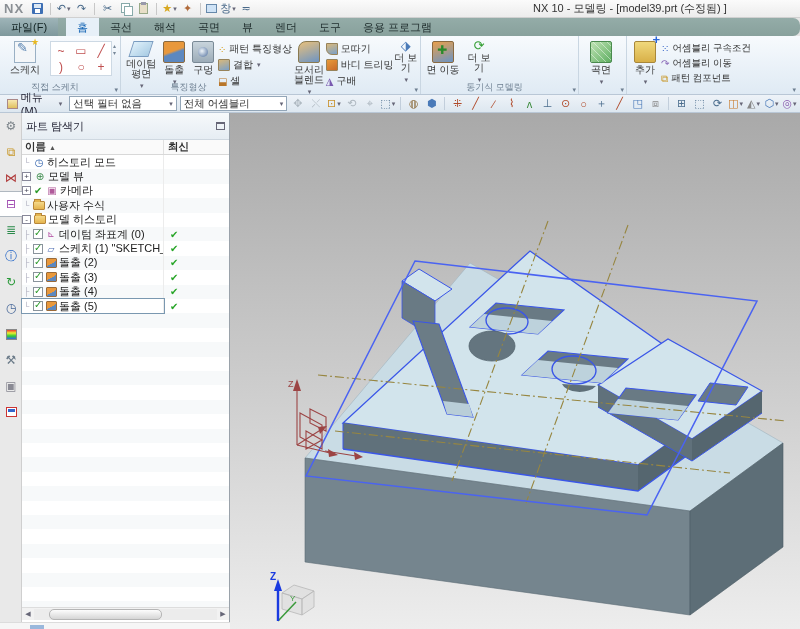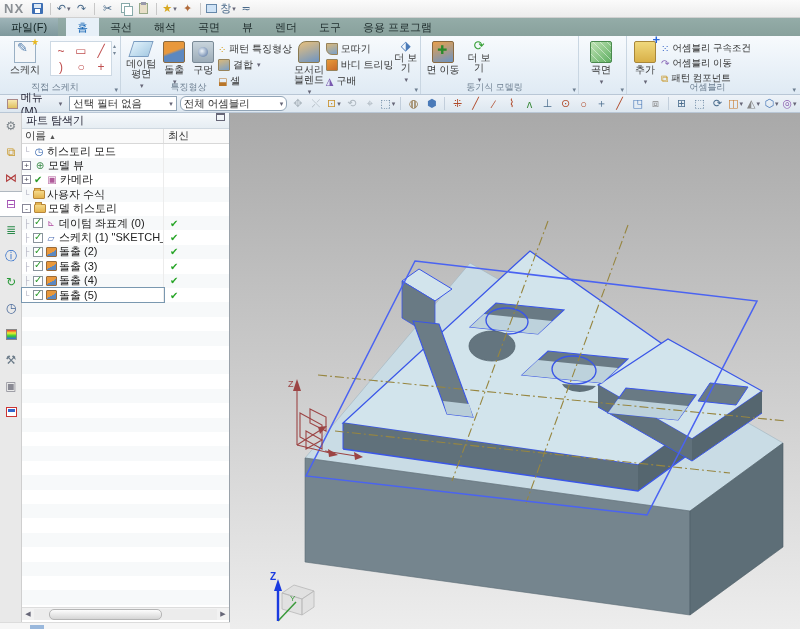--- a/index.html
+++ b/index.html
@@ -23,21 +23,21 @@
   .copy-ic { width:10px; height:11px; position:relative; }
   .copy-ic:before,.copy-ic:after { content:""; position:absolute; width:7px; height:8px; background:#fff; border:1px solid #8aa; }
   .copy-ic:before { left:0; top:0; } .copy-ic:after { left:3px; top:3px; }
   .paste-ic { width:9px; height:11px; background:#e8dfc8; border:1px solid #9a8; position:relative; }
   .paste-ic:before { content:""; position:absolute; left:1px; top:-2px; width:5px; height:3px; background:#99a; }
   .winframe-ic { width:11px; height:9px; border:1px solid #68a; background:#cfe3f6; }
   .title-text { position:absolute; left:470px; width:320px; text-align:center; font-size:11px; color:#333; }
 
   
   .tabstrip { position:absolute; left:0; top:18px; width:800px; height:18px;
-    background:linear-gradient(#94aca8,#88a19c); display:flex; align-items:stretch; }
+    background:linear-gradient(#94aca8,#88a19c); display:flex; align-items:stretch;border-radius:7px; }
   .tab { padding:0 11px; display:flex; align-items:center; font-size:11px; color:#1d2b2b; cursor:default; }
   .tab.file { background:linear-gradient(#9eb4b8,#7e989c); color:#122; margin-right:8px; }
   .tab.active { background:linear-gradient(#eef5fb,#dcea f5); background:#e7f0f8; color:#1464b4; }
 
   
   .ribbon { position:absolute; left:0; top:36px; width:800px; height:59px;
     background:linear-gradient(#f7fafd,#dfeaf4); border-bottom:1px solid #b9c7d6; display:flex; }
   .rgroup { position:relative; height:100%; padding:2px 2px 12px 2px; display:flex; align-items:flex-start; }
   .rgroup + .rgroup { border-left:1px solid #c9d6e2; }
   .glabel { position:absolute; left:0; right:10px; bottom:0px; text-align:center; font-size:9px; color:#6d7f91; }
@@ -72,40 +72,40 @@
   .pbtn { width:16px; height:15px; display:flex; align-items:center; justify-content:center; font-size:12px; color:#c05050; }
   .pscroll { display:flex; flex-direction:column; justify-content:space-between; font-size:6px; color:#789; padding:4px 1px; }
 
   
   .utilbar { position:absolute; left:0; top:95px; width:800px; height:18px;
     background:linear-gradient(#eef3f8,#dde7f0); border-bottom:1px solid #b9c7d6; display:flex; align-items:center; gap:3px; padding:0 3px; }
   .menubtn { display:flex; align-items:center; gap:3px; padding:0 4px; font-size:11px; color:#223; }
   .menubtn .mic { width:12px; height:10px; background:linear-gradient(#f8e8b0,#e0c060); border:1px solid #a88; }
   .dropdown { height:15px; background:#fff; border:1px solid #93a6b8; display:flex; align-items:center;
     font-size:10.5px; color:#333; padding:0 3px; justify-content:space-between; }
-  .dd-filter { width:118px; } .dd-scope { width:118px;border-radius:6px; }
+  .dd-filter { width:118px; } .dd-scope { width:118px; }
   .tbtn { height:15px; min-width:15px; display:inline-flex; align-items:center; justify-content:center;
     font-size:11px; color:#4c6e8e; }
   .tbtn.gray { color:#aeb8c0; }
   .tsep { width:1px; height:13px; background:#c2cedb; margin:0 2px; }
 
   
   .resbar { position:absolute; left:0; top:113px; width:22px; height:516px; background:#e9e9e9; border-right:1px solid #cfcfcf; }
   .ritem { width:22px; height:26px; display:flex; align-items:center; justify-content:center; font-size:12px; }
   .ritem.sel { background:#fff; border:1px solid #b0b8c0; border-left:none; width:23px; }
   .rainbow { width:11px; height:11px; background:linear-gradient(#e33,#ee3,#3c3,#36e); border:1px solid #888; }
   .touch-ic { width:11px; height:10px; border:1px solid #c33; background:#fff; position:relative; }
   .touch-ic:before { content:""; position:absolute; left:1px; top:1px; width:7px; height:3px; background:#36c; }
 
   
   .panel { position:absolute; left:22px; top:113px; width:208px; height:509px; background:#fff; border-right:1px solid #9aa2aa; }
-  .ptitle { height:16px; background:linear-gradient(#f6f9fb,#e6edf3); border-bottom:1px solid #cfd8e0;
-    display:flex; justify-content:space-between; padding:0 4px; font-size:11px; color:#223; }
+  .ptitle { height:27px; background:linear-gradient(#f6f9fb,#e6edf3); border-bottom:1px solid #cfd8e0;
+    display:flex; align-items:center; justify-content:space-between; padding:0 4px; font-size:11px; color:#223; }
   .pwin { width:9px; height:8px; border:1px solid #667; border-top-width:2px; }
-  .phead { height:15px; display:flex; border-bottom:1px solid #d8d8d8; background:#fafafa; font-size:10.5px; color:#333; }
+  .phead { height:15px; display:flex; border-bottom:1px solid #d8d8d8; background:#fafafa; font-size:10.5px; color:#333;font-weight:bold; }
   .phead .c1 { width:142px; padding-left:3px; display:flex; align-items:center; gap:3px; border-right:1px solid #e0e0e0; }
   .phead .c2 { flex:1; padding-left:4px; display:flex; align-items:center; }
   .sortmark { font-size:7px; color:#555; }
   .tree { position:relative; font-size:11px; color:#222;
     background:repeating-linear-gradient(#fff 0 14.4px,#f7f9fa 14.4px 28.8px); }
   .trow { height:14.4px; display:flex; align-items:center; position:relative; }
   .trow .name { display:flex; align-items:center; gap:2px; width:142px; overflow:hidden; white-space:nowrap; border-right:1px solid #ececec; height:100%; }
   .trow .stat { flex:1; padding-left:6px; color:#27a527; font-weight:bold; font-size:10px; }
   .guide { color:#aab; font-size:8px; width:9px; text-align:center; flex:none; }
   .expbox { width:9px; height:9px; border:1px solid #889; background:#fff; font-size:8px; line-height:7px; text-align:center; color:#445; flex:none; margin-right:1px; }
@@ -154,20 +154,21 @@
       <span class="qbtn">
           <span class="paste-ic"></span>
         </span>
       <span class="qsep"></span>
       <span class="qbtn" style="color:#d8a820;">★<span class="caret">▾</span></span>
       <span class="qbtn" style="color:#b06a3a;">✦</span>
       <span class="qsep"></span>
       <span class="qbtn"><span class="winframe-ic"></span>&nbsp;<span>창</span><span class="caret">▾</span></span>
       <span class="qbtn">≂</span>
     </span>
+    <span class="title-text">NX 10 - 모델링 - [model39.prt (수정됨) ]</span>
   </div>
 
   <div class="tabstrip">
     <span class="tab file">파일(F)</span>
     <span class="tab active">홈</span>
     <span class="tab">곡선</span>
     <span class="tab">해석</span>
     <span class="tab">곡면</span>
     <span class="tab">뷰</span>
     <span class="tab">렌더</span>
@@ -296,21 +297,20 @@
           </span>
         <span class="smallbtn" style="font-size:9.5px;">
           <span class="mini" style="color:#8a6ab8;">↷</span>
           <span>어셈블리 이동</span>
           </span>
         <span class="smallbtn" style="font-size:9.5px;">
           <span class="mini" style="color:#c8982a;">⧉</span>
           <span>패턴 컴포넌트</span>
           </span>
       </div>
-      <span class="glabel">어셈블리</span>
       <span class="gcaret">▾</span>
     </div>
   </div>
 
   <div class="utilbar">
     <span class="menubtn">
       <span class="mic"></span>
       <span>메뉴(M)</span>
         <span class="caret">▾</span>
     </span>

